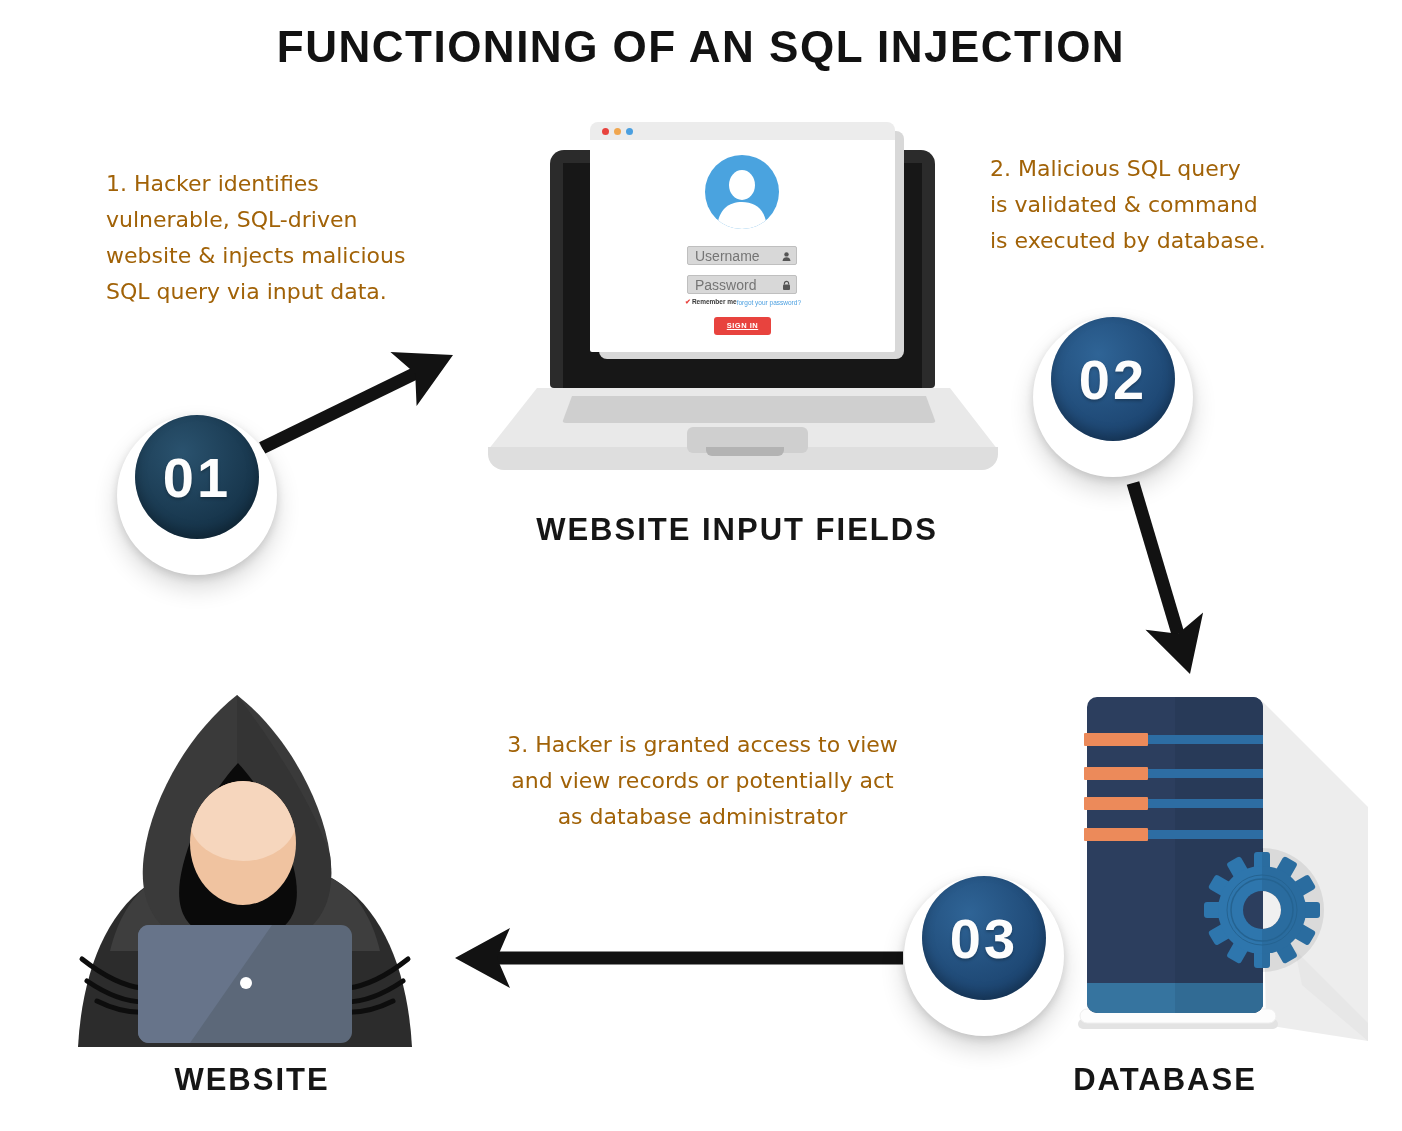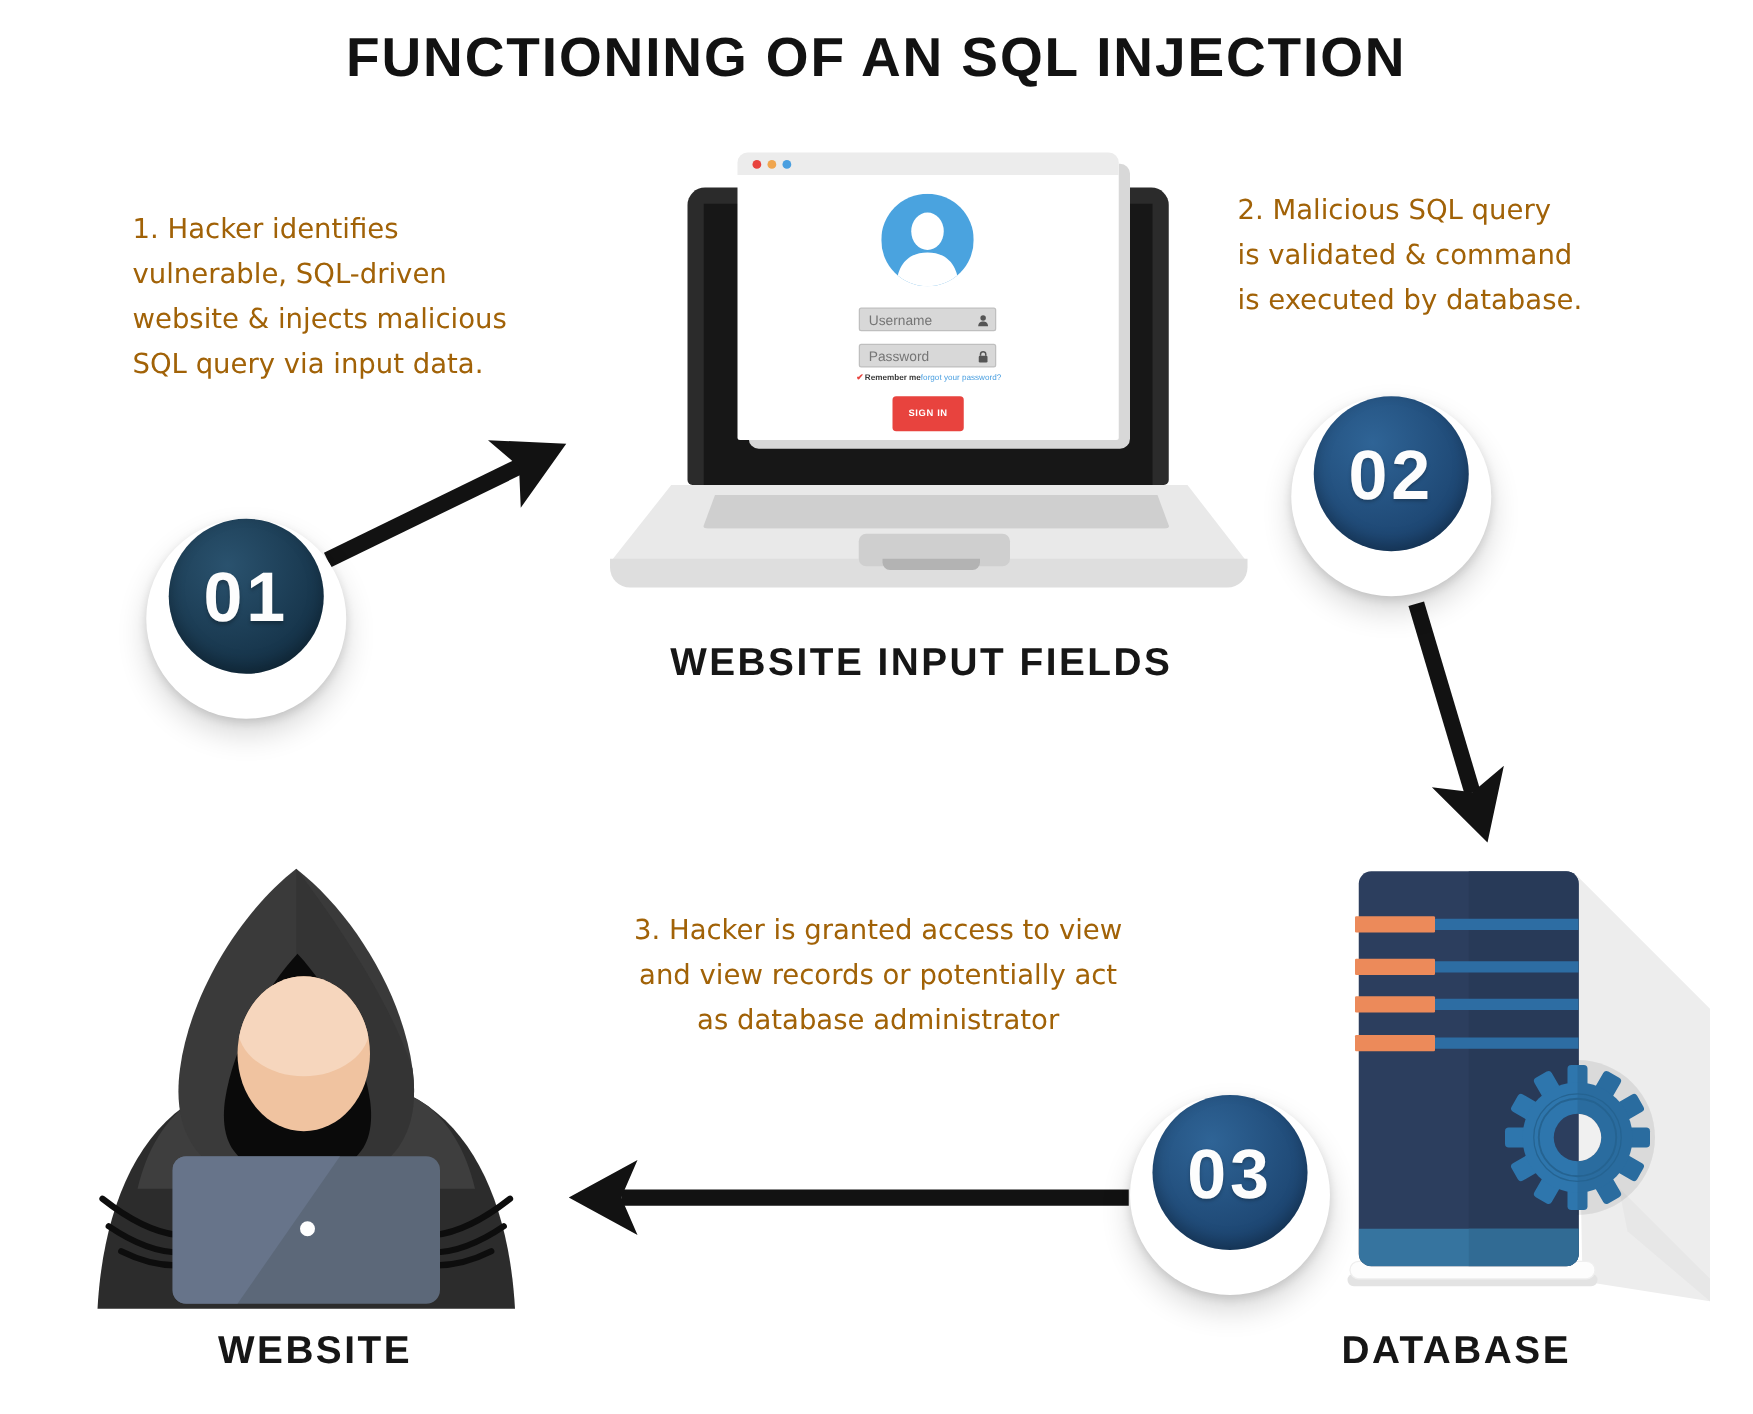--- a/index.html
+++ b/index.html
@@ -64,32 +64,32 @@
   .bw{position:absolute;left:590px;top:122px;width:305px;height:230px;background:#ffffff;
       border-radius:8px 8px 2px 2px;z-index:4;}
   .bw-bar{position:absolute;left:0;top:0;width:100%;height:18px;background:#ececec;
           border-radius:8px 8px 0 0;display:flex;align-items:center;padding-left:12px;box-sizing:border-box;}
   .dot{width:7px;height:7px;border-radius:50%;margin-right:5px;}
   .dot-red{background:#e8433e;} .dot-yellow{background:#f0a64f;} .dot-blue{background:#4a9fe0;}
   .bw-avatar{position:absolute;left:115px;top:33px;width:74px;height:74px;}
   .mini-field{position:absolute;left:97px;width:110px;height:19px;background:#d8d8d8;
               border:1px solid #bfbfbf;border-radius:2px;box-sizing:border-box;}
   .mini-input{width:100%;height:100%;border:none;background:transparent;font-family:"Liberation Sans",sans-serif;
-              font-size:11px;color:#666;padding:0 16px 0 7px;box-sizing:border-box;outline:none;}
+              font-size:14px;color:#666;padding:0 16px 0 7px;box-sizing:border-box;outline:none;}
   .mf-user{top:124px;} .mf-pass{top:153px;}
   .mini-icon{position:absolute;right:4px;top:4px;width:11px;height:11px;}
   .mini-row{position:absolute;left:95px;top:176px;width:114px;display:flex;
             justify-content:space-between;align-items:center;}
   .remember{font-size:6.5px;font-weight:700;color:#3a3a3a;white-space:nowrap;}
   .rcheck{color:#e8433e;font-size:7px;font-weight:700;margin-right:1px;}
   .forgot{font-size:6.5px;color:#4a9fe0;white-space:nowrap;}
-  .signin{position:absolute;left:124px;top:195px;width:57px;height:28px;background:#e8433e;
+  .signin{position:absolute;left:124px;top:195px;width:57px;height:18px;background:#e8433e;
           border:none;border-radius:3px;color:#fff;font-family:"Liberation Sans",sans-serif;
           font-size:7.5px;font-weight:700;letter-spacing:.5px;line-height:14px;text-align:center;
-          padding:0;cursor:pointer;}
+          padding:0;cursor:pointer;text-decoration:underline;}
 
   
   .db-svg{position:absolute;left:1070px;top:685px;z-index:1;}
   .hacker-svg{position:absolute;left:60px;top:675px;z-index:1;}
 </style>
 </head>
 <body>
 
 <div class="canvas">
 

